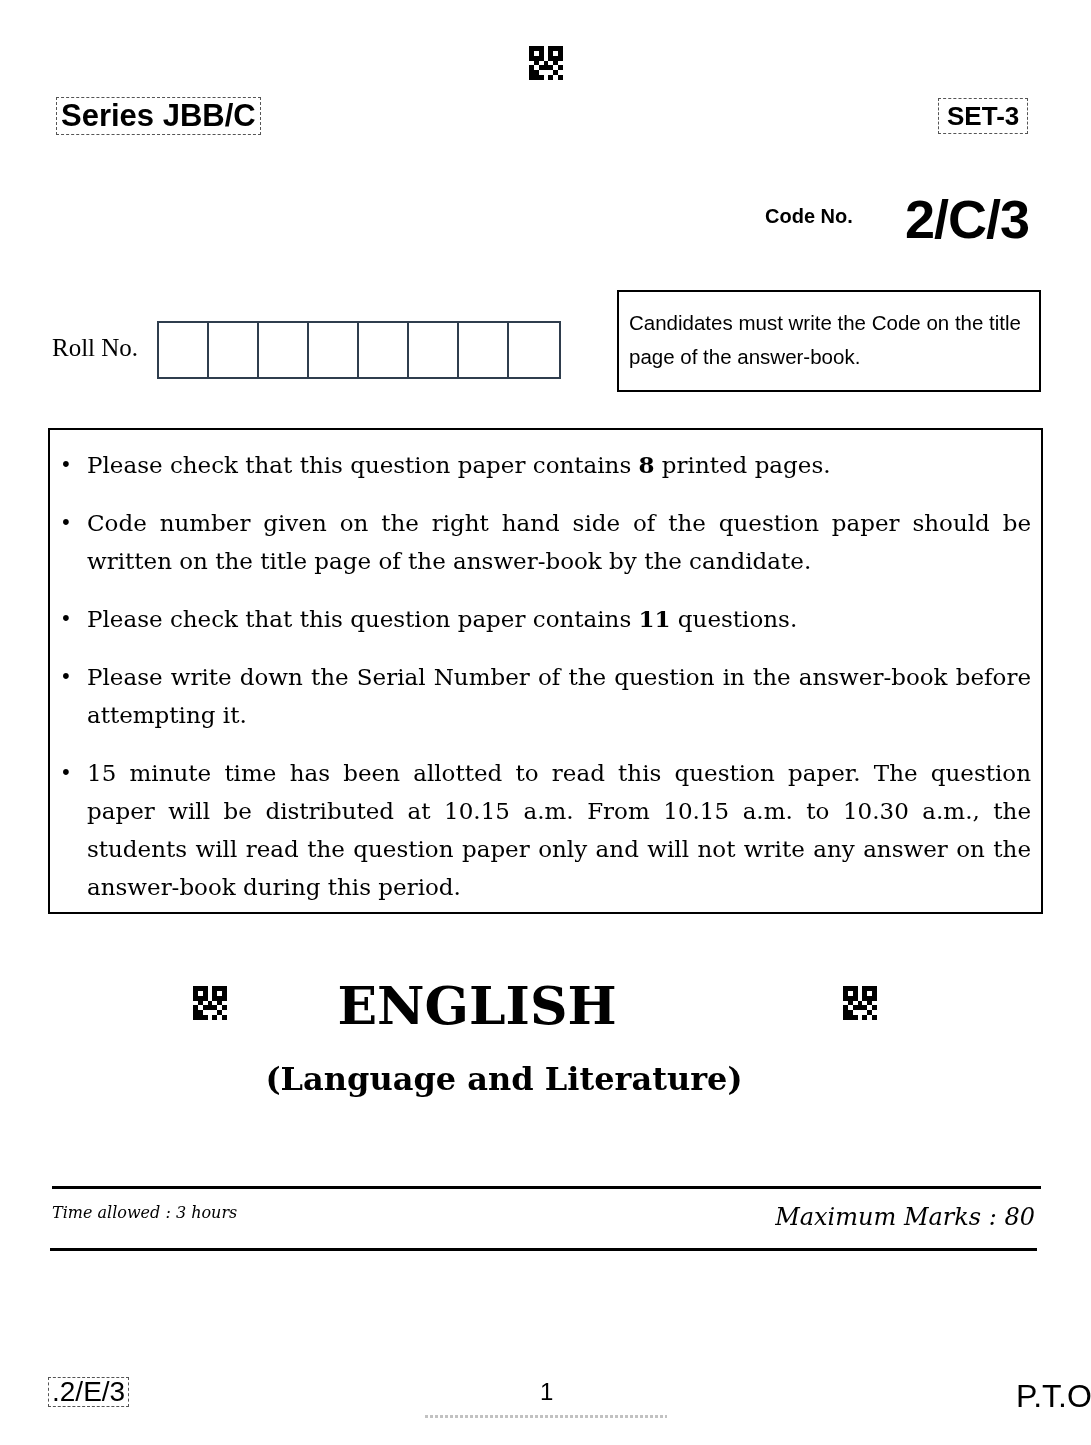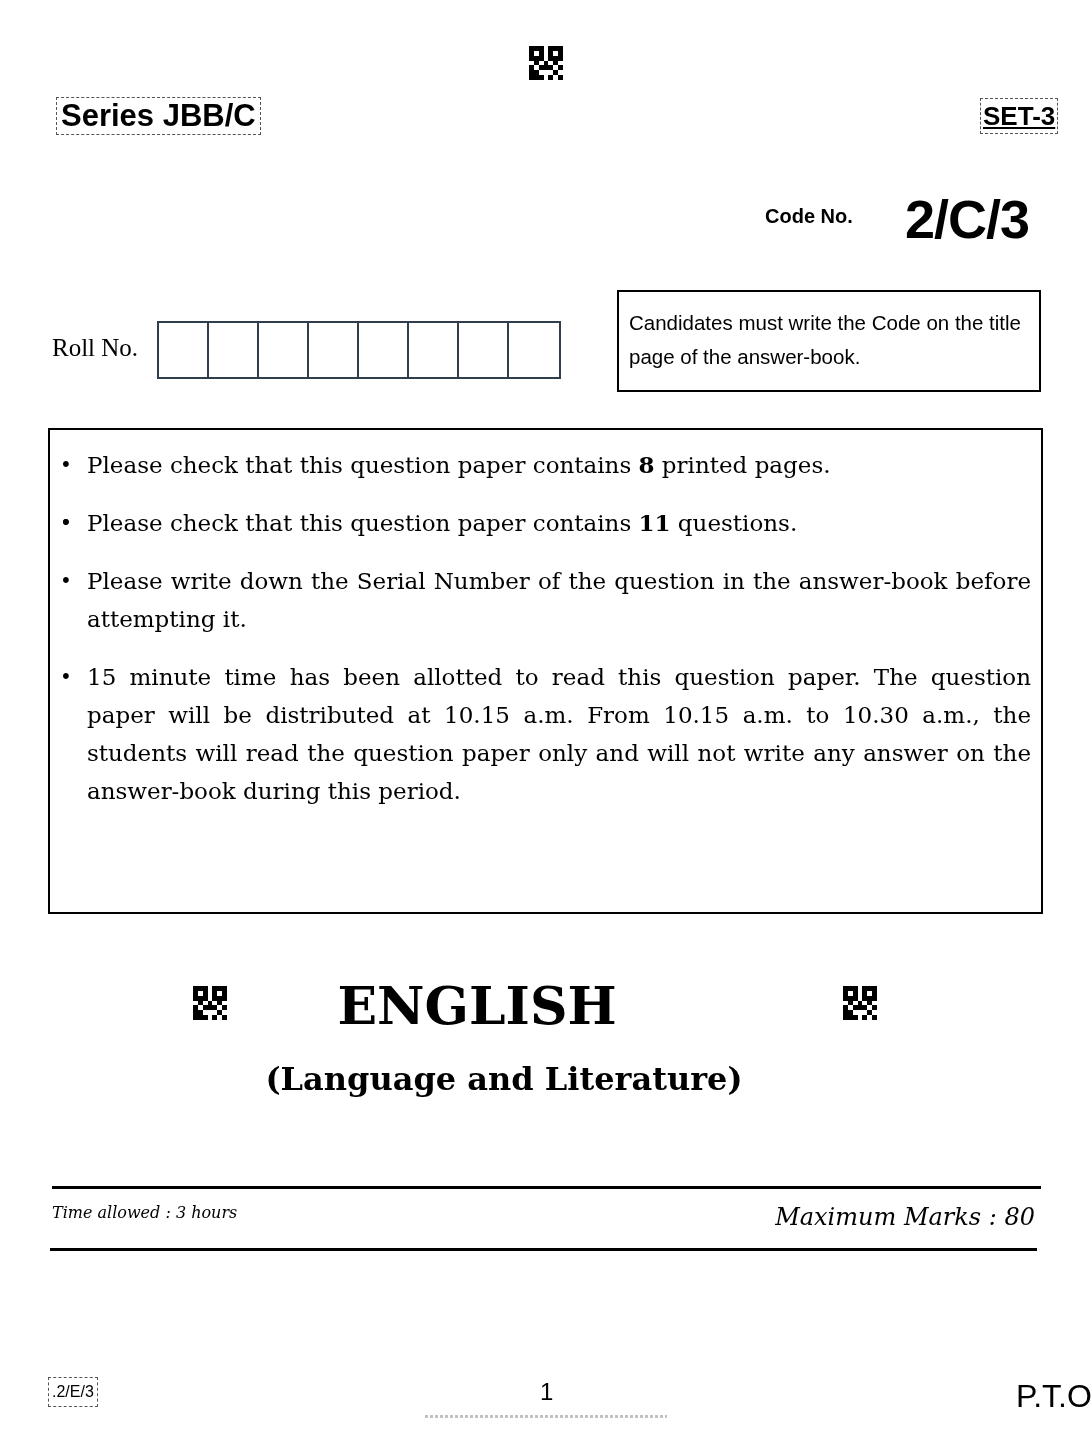--- a/index.html
+++ b/index.html
@@ -8,21 +8,21 @@
   .sans { font-family:"Liberation Sans", sans-serif; }
   .serif { font-family:"DejaVu Serif", "Liberation Serif", serif; }
   .lserif { font-family:"Liberation Serif", serif; }
 
   .qr { width:34px; height:34px; display:grid; grid-template-columns:repeat(7,1fr); grid-template-rows:repeat(7,1fr); }
   .qr span { background:#000; }
   .qr span.w { background:transparent; }
 
   .dotbox { border:1px dashed #555; padding:0 4px; }
   .series { left:56px; top:97px; font-weight:bold; font-size:31px; line-height:36px; }
-  .set { left:980px; top:98px; font-weight:bold; font-size:26px; line-height:34px; padding:0 2px;text-decoration:underline; }
+  .set { left:938px; top:98px; font-weight:bold; font-size:26px; line-height:34px; padding:0 8px; }
 
   .code-label { left:765px; top:205px; font-size:20px; font-weight:bold; }
   .code-val { left:905px; top:188px; font-size:54px; font-weight:bold; letter-spacing:-1px;text-align:center; }
 
   .roll-label { left:52px; top:334px; font-size:25px; }
   .roll-boxes { left:157px; top:321px; display:flex; border:2px solid #2f3d4d; }
   .roll-box { width:50px; height:54px; border-right:2px solid #2f3d4d; box-sizing:border-box; }
   .roll-box:last-child { border-right:none; }
 
   .notice { left:617px; top:290px; width:424px; height:102px; box-sizing:border-box; border:2px solid #000; padding:14px 10px; font-size:20.5px; line-height:34px; }
@@ -32,21 +32,21 @@
   .instr li { position:relative; padding-left:37px; font-size:23px; line-height:38px; margin-bottom:20px; text-align:justify; }
   .instr li .bullet { position:absolute; left:10px; top:0; font-size:20px; }
 
   .title { left:0; width:954px; top:975px; text-align:center; font-size:52px; font-weight:bold; }
   .subtitle { left:0; width:1008px; top:1060px; text-align:center; font-size:32px; font-weight:bold; }
 
   .rule { height:2.5px; background:#000; }
   .time { left:52px; top:1203px; font-size:16px; font-style:italic; }
   .marks { right:56px; top:1203px; font-size:24px; font-style:italic; }
 
-  .foot-code { left:48px; top:1377px; font-size:16px; line-height:28px; padding:0 3px;text-align:right; }
+  .foot-code { left:48px; top:1377px; font-size:28px; line-height:28px; padding:0 3px;text-align:right; }
   .page-num { left:540px; top:1378px; font-size:24px; }
   .pto { left:972px; top:1378px; font-size:32px;margin-left:44px; }
   .microline { left:425px; top:1415px; width:242px; height:3px; background:repeating-linear-gradient(90deg,#999 0 3px,#fff 3px 5px); opacity:.6; }
 </style>
 </head>
 <body>
 
 <div class="abs qr" style="left:529px;top:46px;">
     <span></span>
     <span></span>
@@ -217,21 +217,21 @@
     <div class="roll-box"></div>
     <div class="roll-box"></div>
     <div class="roll-box"></div>
   </div>
 
 <div class="abs sans notice">Candidates must write the Code on the title page of the answer-book.</div>
 
 <div class="abs serif instr">
   <ul id="instrList">
       <li><span class="bullet">•</span><span>Please check that this question paper contains </span><b>8</b><span> printed pages.</span></li>
-      <li><span class="bullet">•</span></li>
+      <li><span class="bullet">•</span><span>Code number given on the right hand side of the question paper should be written on the title page of the answer-book by the candidate.</span></li>
       <li><span class="bullet">•</span><span>Please check that this question paper contains </span><b>11</b><span> questions.</span></li>
       <li><span class="bullet">•</span><span>Please write down the Serial Number of the question in the answer-book before attempting it.</span></li>
       <li><span class="bullet">•</span><span>15 minute time has been allotted to read this question paper. The question paper will be distributed at 10.15 a.m. From 10.15 a.m. to 10.30 a.m., the students will read the question paper only and will not write any answer on the answer-book during this period.</span></li>
     </ul>
 </div>
 
 <div class="abs serif title">ENGLISH</div>
 <div class="abs serif subtitle">(Language and Literature)</div>
 
 <div class="abs rule" style="left:52px;top:1186px;width:989px;"></div>

